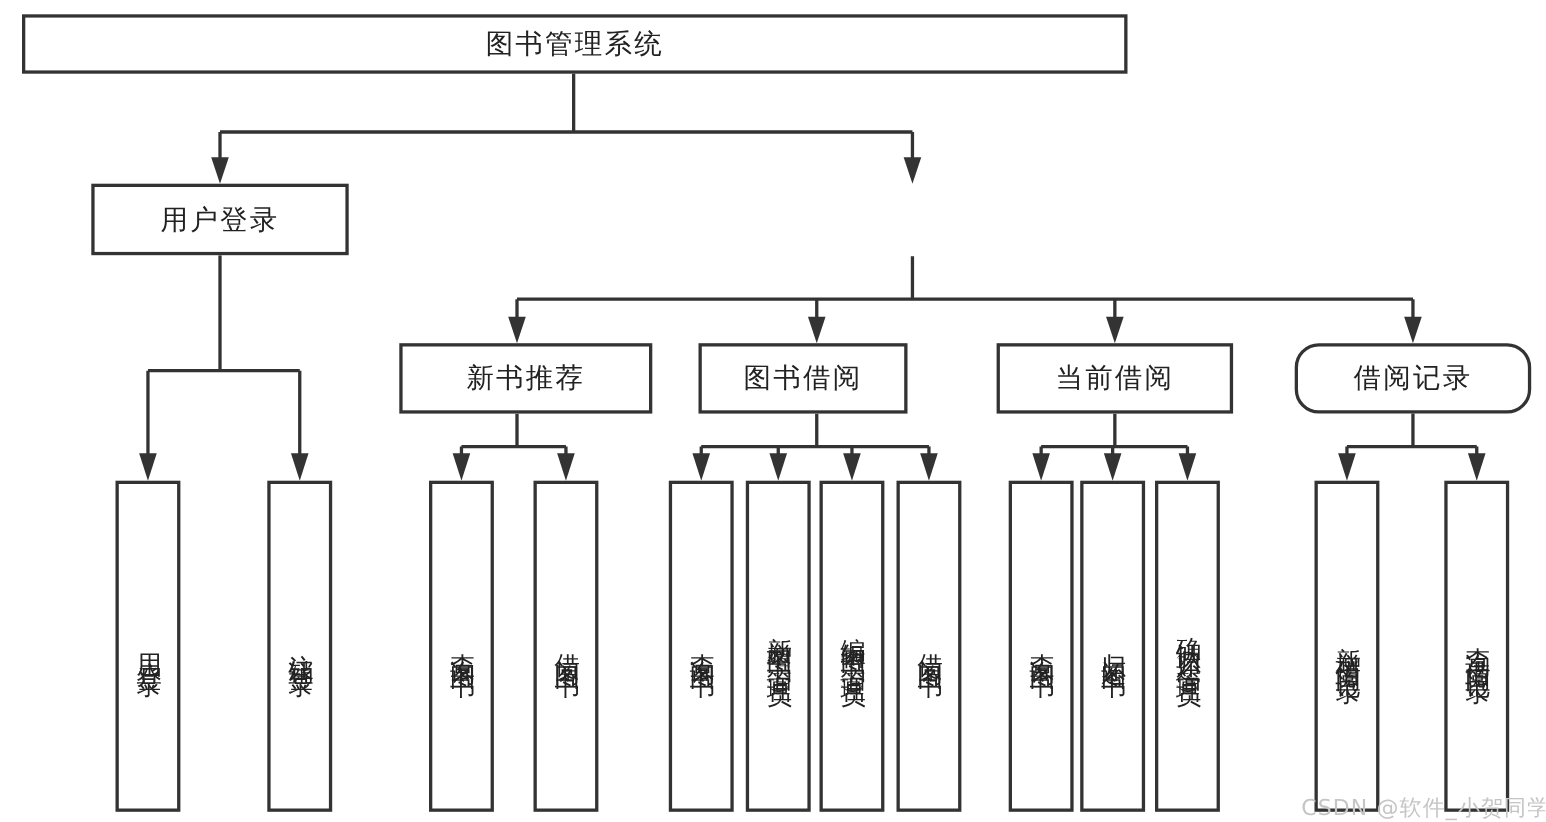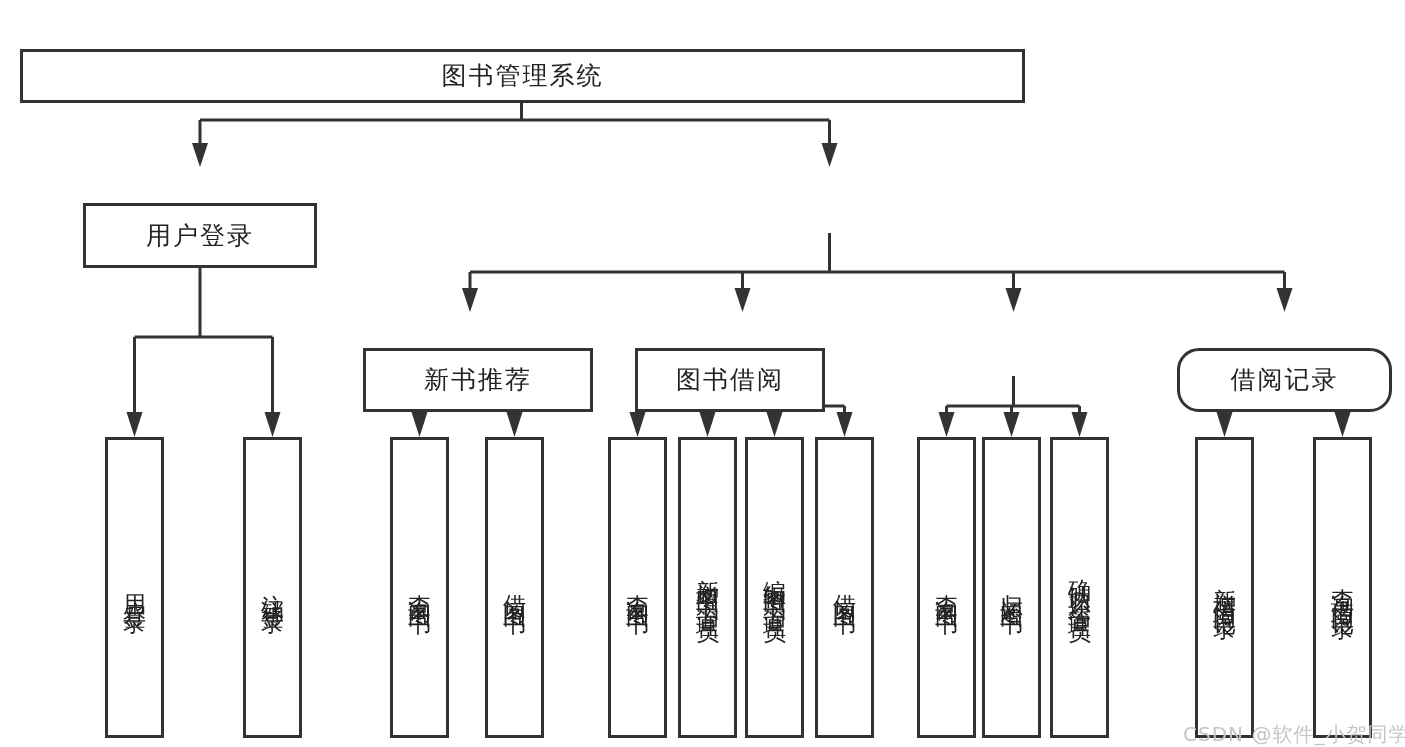--- a/index.html
+++ b/index.html
@@ -31,21 +31,20 @@
     display: flex;
     align-items: center;
     justify-content: center;
     text-align: center;
   }
   .h-node {
     font-size: 25px;
     letter-spacing: 2px;
     line-height: 1.2;
     white-space: nowrap;
-    margin-top: 36px;
   }
   .v-node {
     font-size: 23px;
   }
   .v-node .vtext {
     writing-mode: vertical-rl;
     text-orientation: mixed;
     letter-spacing: 6px;
     line-height: 1;
   }
@@ -116,20 +115,23 @@
   <div class="node h-node" style="left:83px; top:167px; width:234px; height:65px;">
     <span>用户登录</span>
   </div>
 
   <div class="node h-node" style="left:363px; top:312px; width:230px; height:64px;">
     <span>新书推荐</span>
   </div>
   <div class="node h-node" style="left:635px; top:312px; width:190px; height:64px;">
     <span>图书借阅</span>
   </div>
+  <div class="node h-node" style="left:906px; top:312px; width:215px; height:64px;">
+    <span>当前借阅</span>
+  </div>
   <div class="node h-node" style="left:1177px; top:312px; width:215px; height:64px;border-radius:22px;">
     <span>借阅记录</span>
   </div>
 
   <div class="node v-node" style="left:105px; top:437px; width:59px; height:301px;">
     <span class="vtext">用户登录</span>
   </div>
   <div class="node v-node" style="left:243px; top:437px; width:59px; height:301px;">
     <span class="vtext">注销登录</span>
   </div>

